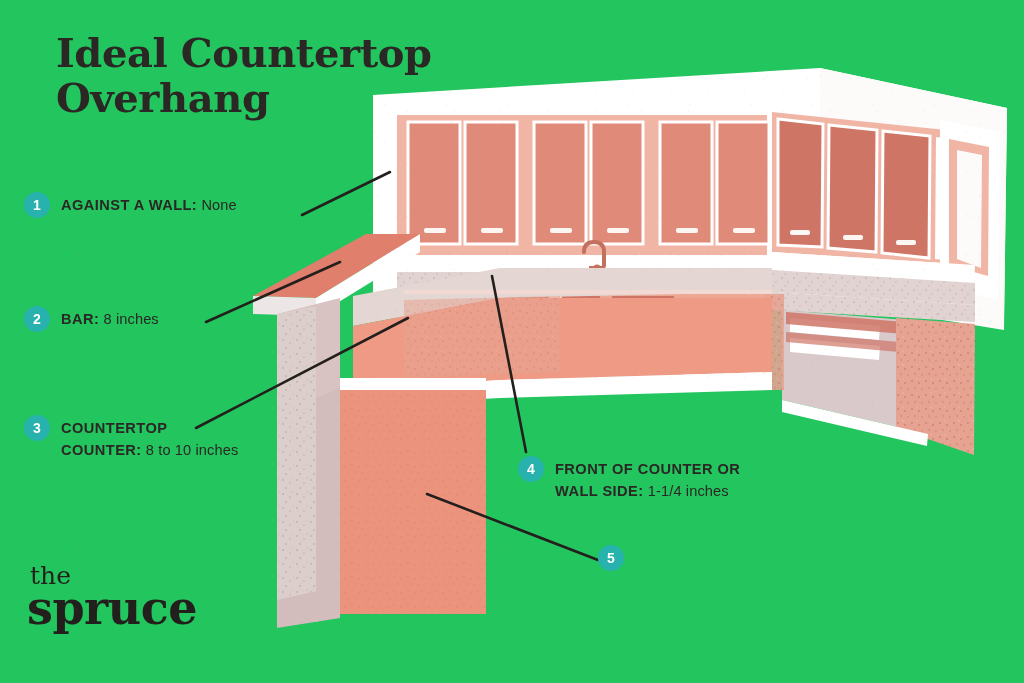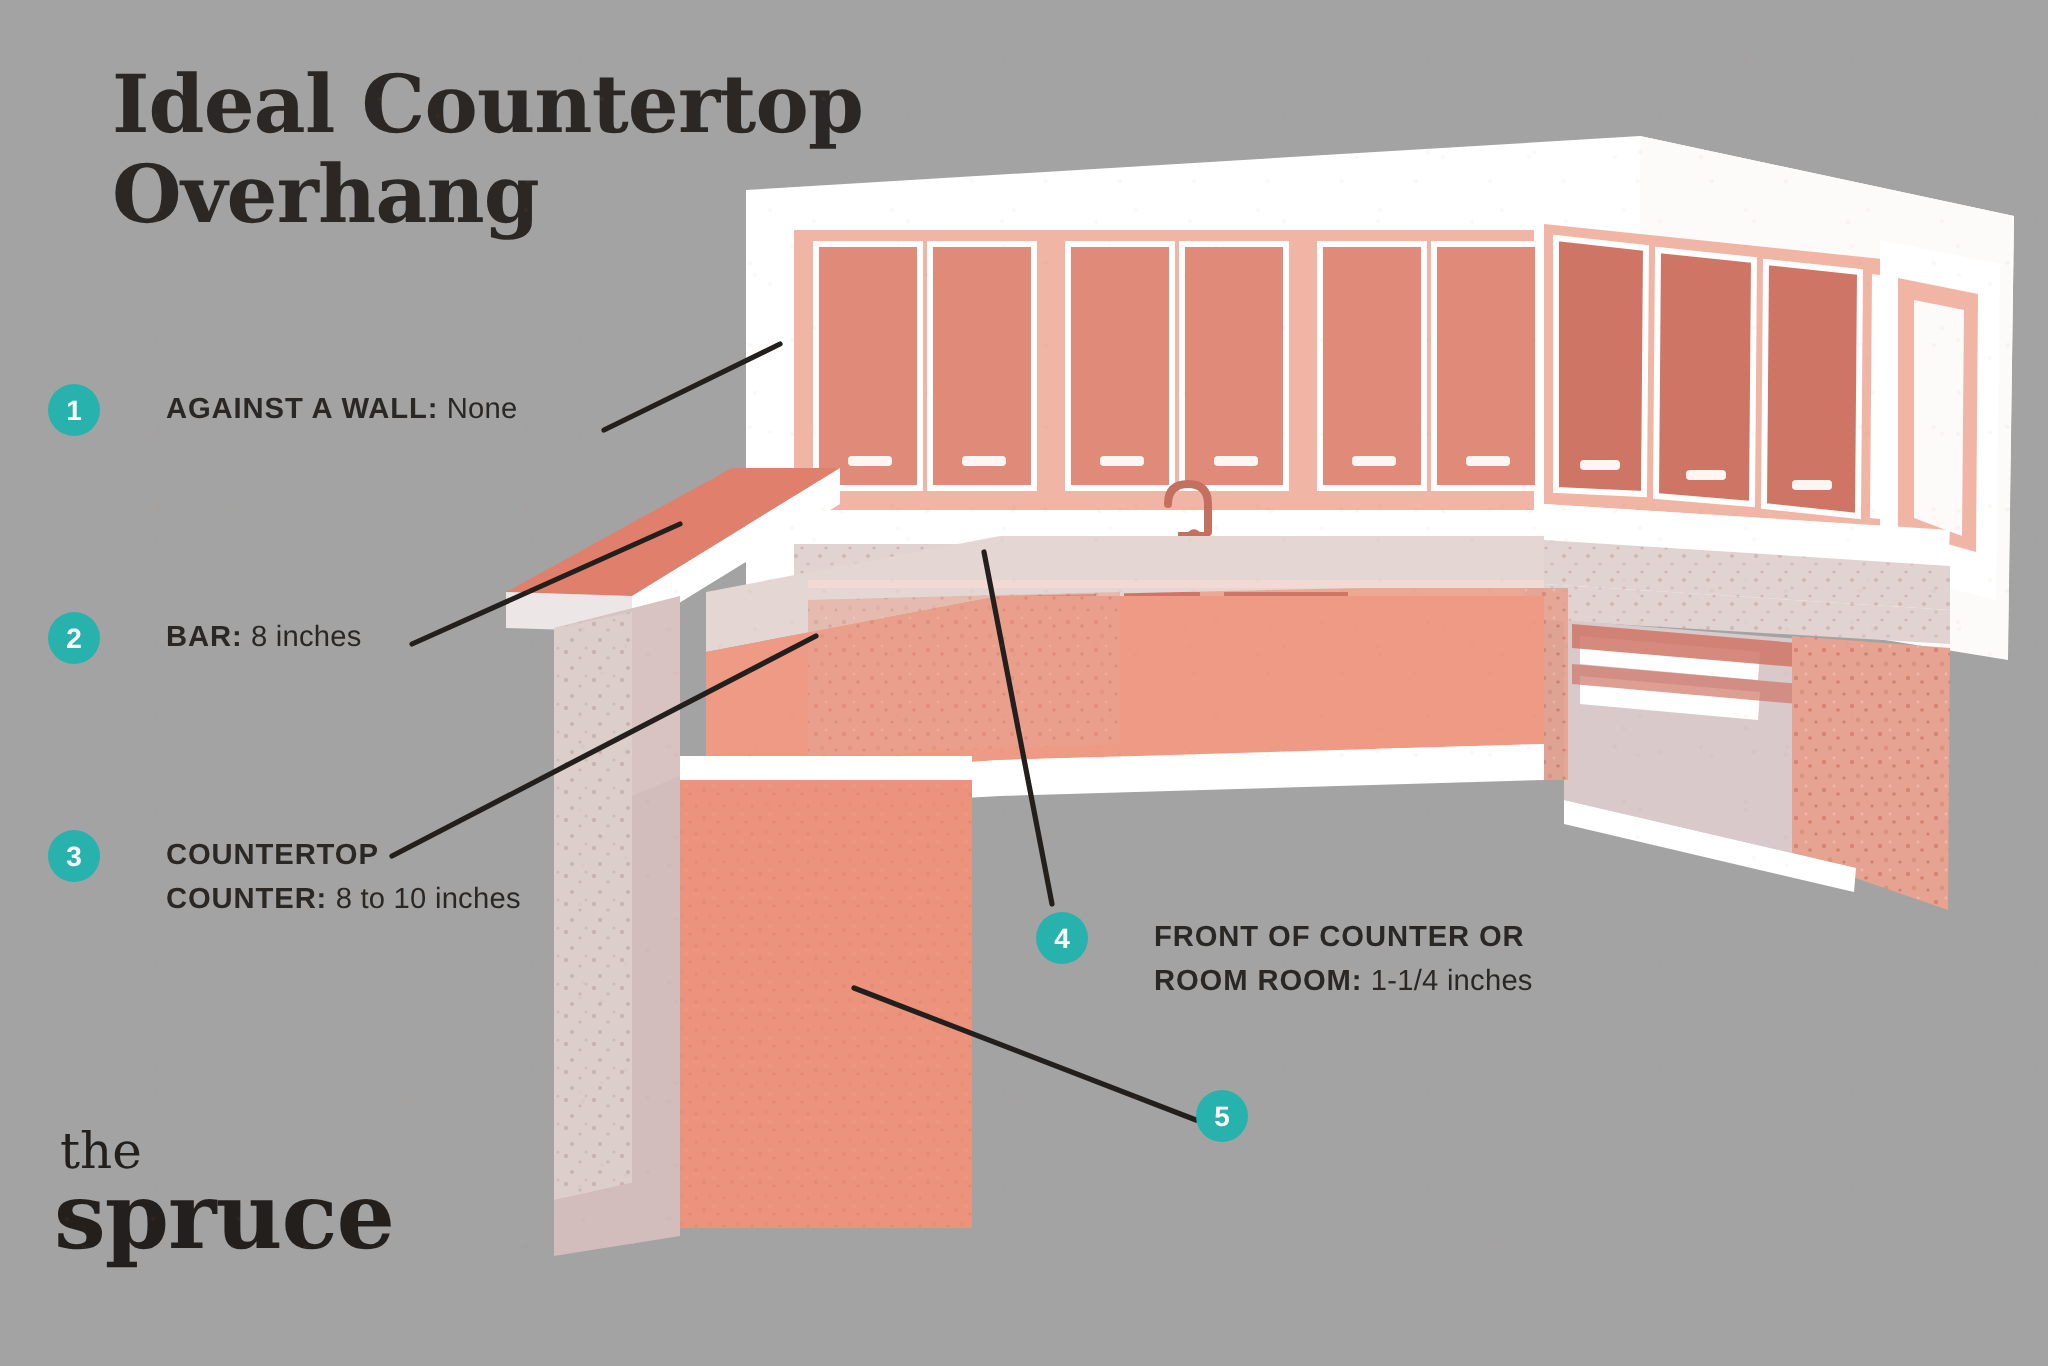--- a/index.html
+++ b/index.html
@@ -13,21 +13,21 @@
 
   body {
     background: #f9dfc8;
     font-family: "Liberation Sans", sans-serif;
   }
 
   #infographic {
     position: relative;
     width: 1024px;
     height: 683px;
-    background: #a3a3a3;
+    background: #22c55e;
     overflow: hidden;
   }
 
   
   #grain {
     position: absolute;
     inset: 0;
     pointer-events: none;
     opacity: .5;
     background-image:
@@ -88,21 +88,20 @@
     font-family: "Liberation Sans", sans-serif;
   }
 
   .ctext {
     font-size: 14.6px;
     line-height: 1.52;
     color: #2b2724;
     letter-spacing: .12px;
     white-space: nowrap;
     padding-top: 2px;
-    margin-left: 22px;
   }
   .ctext b {
     font-weight: 700;
     letter-spacing: .45px;
   }
   .ctext .val { font-weight: 400; }
 
   #callout1 { left: 24px; top: 192px; }
   #callout2 { left: 24px; top: 306px; }
   #callout3 { left: 24px; top: 415px; }
@@ -365,21 +364,21 @@
     </div>
   </div>
 
   <div class="callout" id="callout4">
     <div class="badge">4</div>
     <div class="ctext">
       <div>
         <b>FRONT OF COUNTER OR</b>
       </div>
       <div>
-        <b>ROOM ROOM:</b>
+        <b>WALL SIDE:</b>
         <span class="val">1-1/4 inches</span>
       </div>
     </div>
   </div>
 
   <div class="callout" id="callout5">
     <div class="badge">5</div>
   </div>
 
   <div id="logo">

